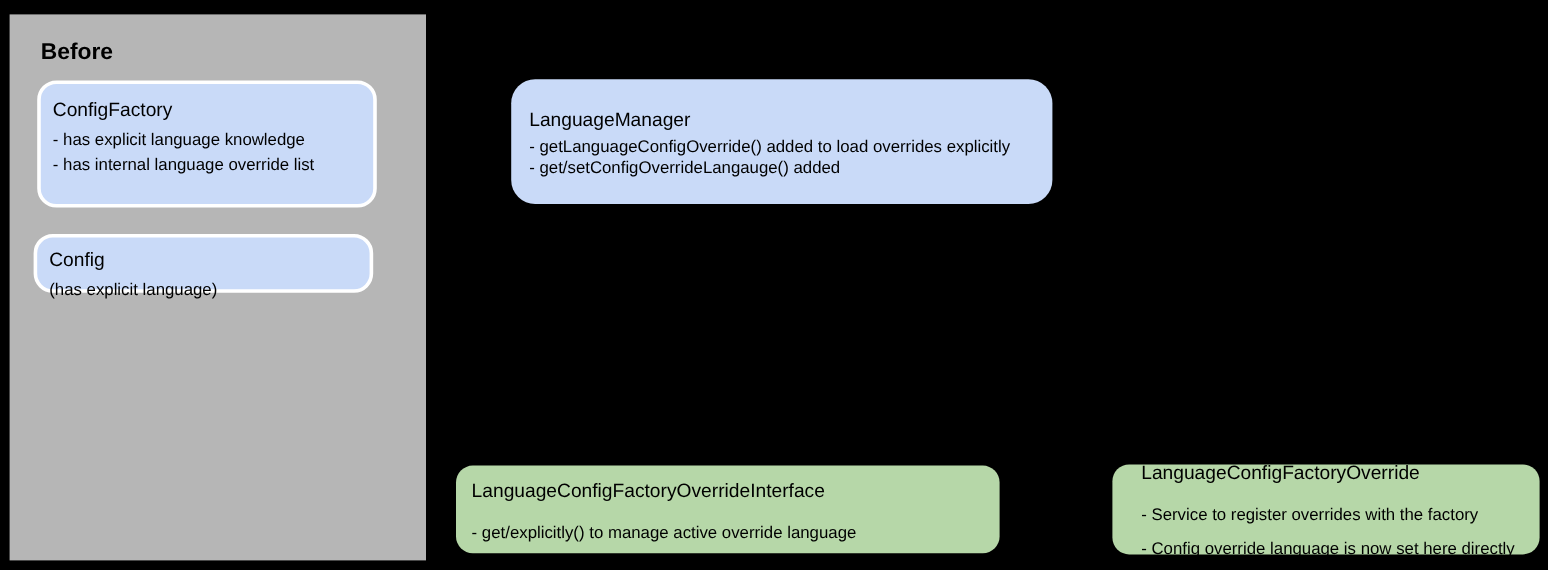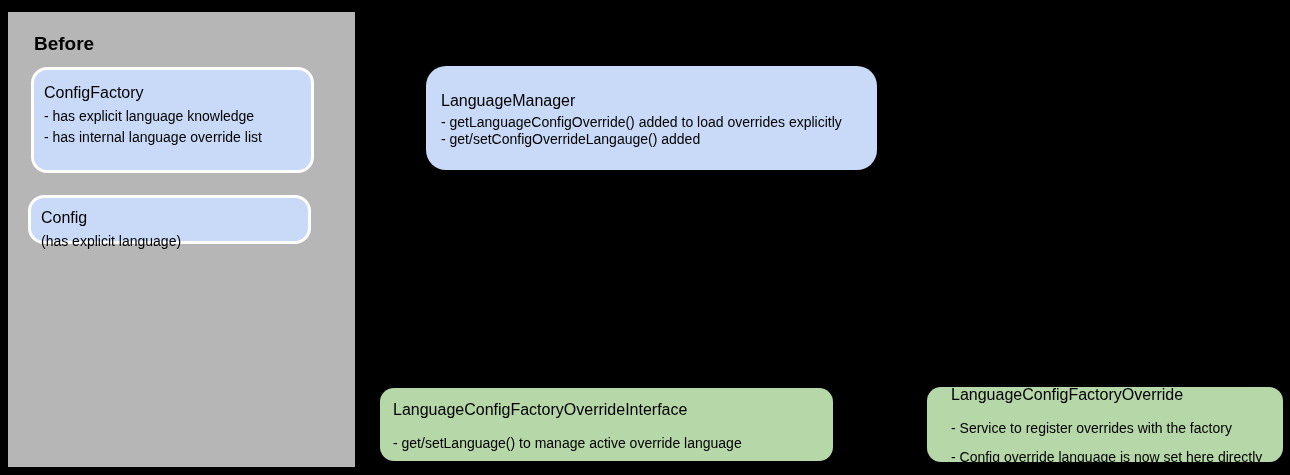--- a/index.html
+++ b/index.html
@@ -86,21 +86,21 @@
 
   <div class="box plain blue" id="box-language-manager">
     <div class="title">LanguageManager</div>
     <div class="line">- getLanguageConfigOverride() added to load overrides explicitly</div>
     <div class="line">- get/setConfigOverrideLangauge() added</div>
   </div>
 
 
   <div class="box plain green" id="box-lcfoi">
     <div class="title">LanguageConfigFactoryOverrideInterface</div>
-    <div class="line">- get/setLanguage() to manage active override language</div>
+    <div class="line">- get/explicitly() to manage active override language</div>
   </div>
 
   <div class="box plain green" id="box-lcfo">
     <div class="title">LanguageConfigFactoryOverride</div>
     <div class="line">- Service to register overrides with the factory</div>
     <div class="line">- Config override language is now set here directly</div>
   </div>
 
 </div>
 

